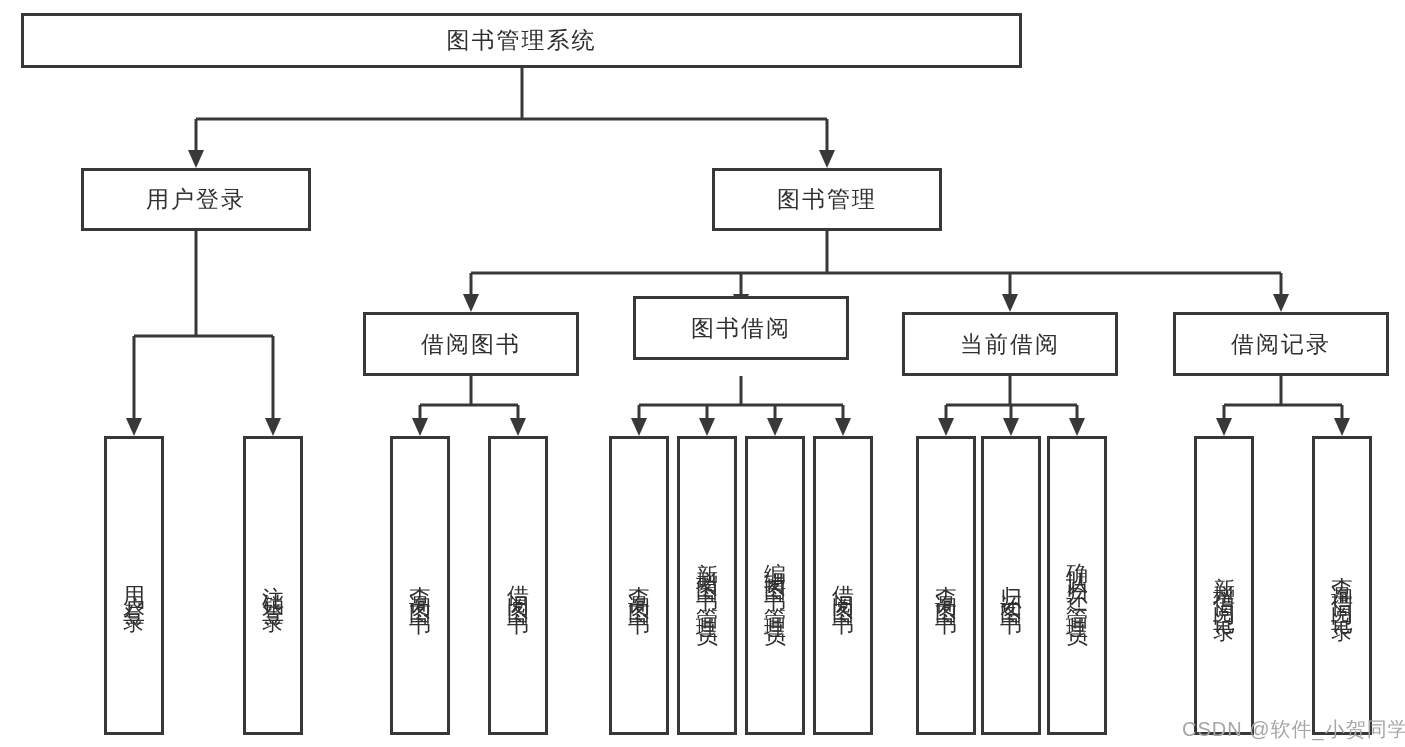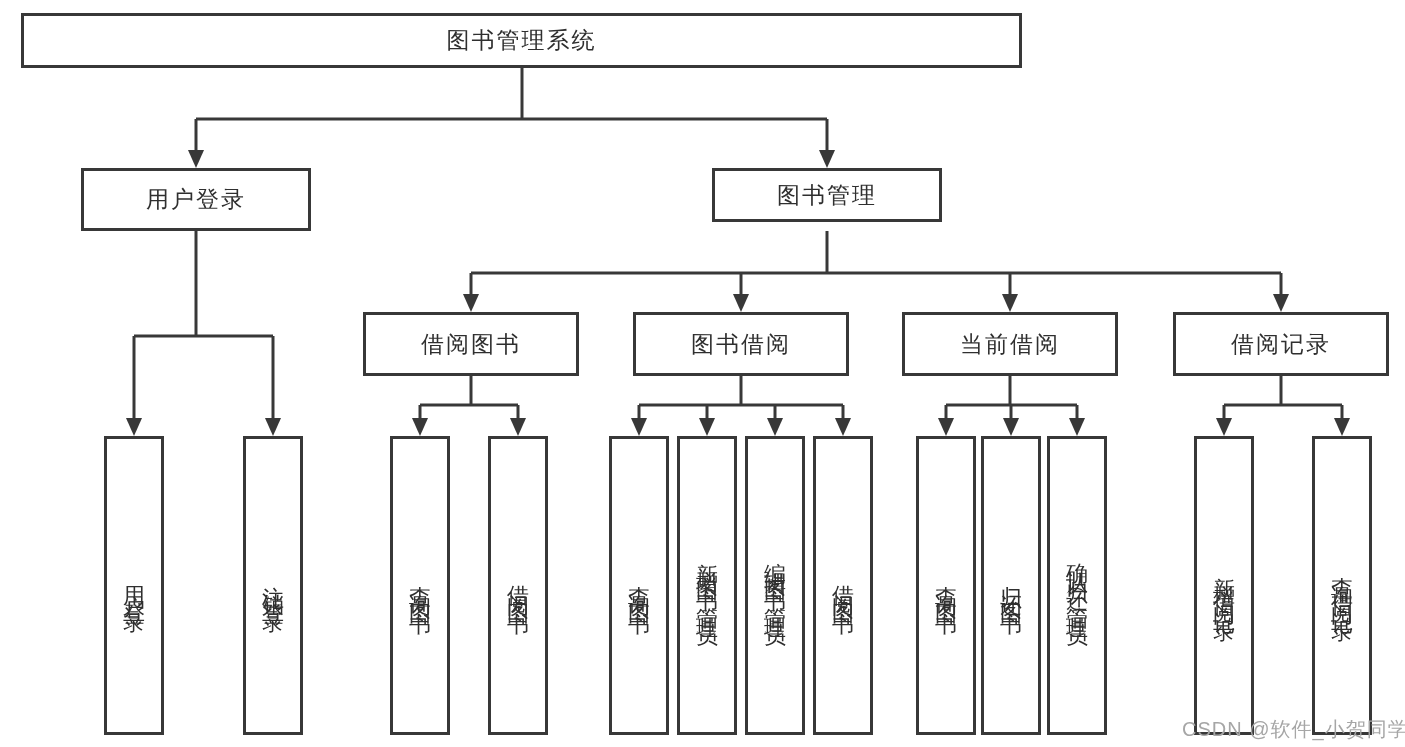--- a/index.html
+++ b/index.html
@@ -40,23 +40,23 @@
   .v-node span{
     writing-mode:vertical-rl;
     text-orientation:mixed;
     font-size:22px;
     letter-spacing:9px;
     line-height:1;
     white-space:nowrap;
   }
   .root-node{left:21px;top:13px;width:1001px;height:55px;}
   .n-user-login{left:81px;top:168px;width:230px;height:63px;}
-  .n-book-mgmt{left:712px;top:168px;width:230px;height:54px;}
+  .n-book-mgmt{left:712px;top:168px;width:230px;height:63px;}
   .n-new-book{left:363px;top:312px;width:216px;height:64px;}
-  .n-book-borrow{left:633px;top:312px;width:216px;height:64px;}
+  .n-book-borrow{left:633px;top:296px;width:216px;height:64px;}
   .n-cur-borrow{left:902px;top:312px;width:216px;height:64px;}
   .n-borrow-rec{left:1173px;top:312px;width:216px;height:64px;}
   .leaf{top:436px;width:60px;height:299px;}
   .lf-1{left:104px;}  .lf-2{left:243px;}
   .lf-3{left:390px;}  .lf-4{left:488px;}
   .lf-5{left:609px;}  .lf-6{left:677px;}  .lf-7{left:745px;}  .lf-8{left:813px;}
   .lf-9{left:916px;}  .lf-10{left:981px;} .lf-11{left:1047px;}
   .lf-12{left:1194px;}.lf-13{left:1312px;}
   .watermark{
     position:absolute;left:1182px;top:716px;

